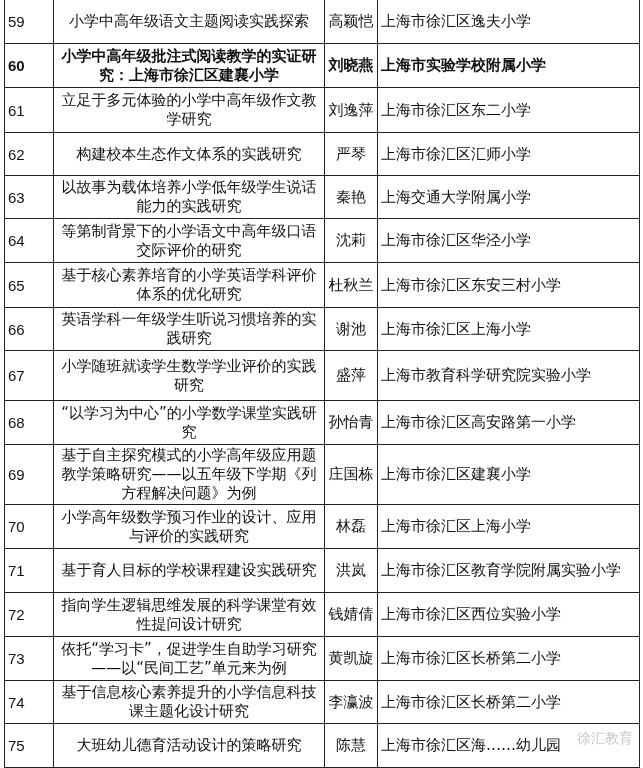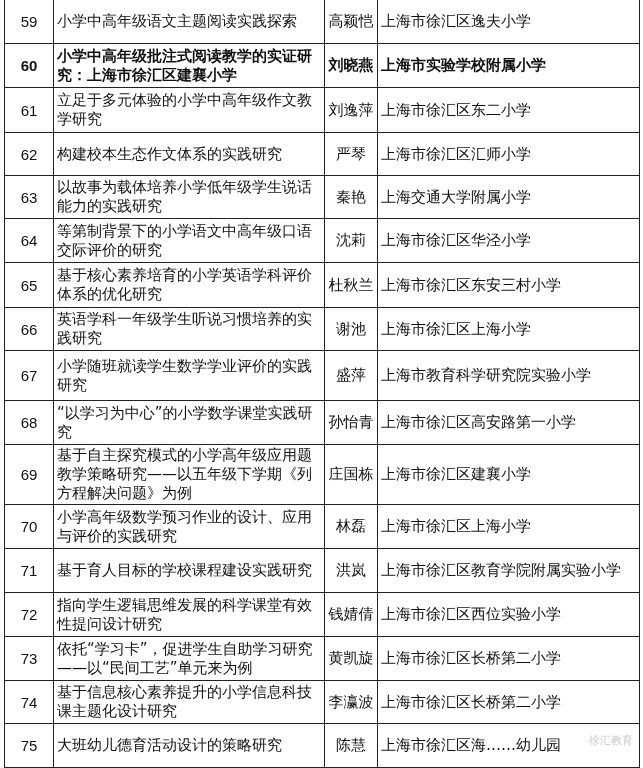--- a/index.html
+++ b/index.html
@@ -1,24 +1,24 @@
 <!DOCTYPE html>
 <html><head>
 <meta charset="utf-8">
 <style>
   html, body { margin: 0; padding: 0; background: #ffffff; }
   body { width: 643px; height: 768px; overflow: hidden; position: relative;
          font-family: "DejaVu Sans", "Liberation Sans", sans-serif; color: #111; }
   table.grid { position: absolute; left: 4px; top: -2px; border-collapse: collapse; table-layout: fixed; width: 636px; }
   table.grid td { border: 1px solid #222; padding: 0 3px; vertical-align: middle; font-size: 15px; line-height: 19px; }
-  td.num { width: 42px; text-align: center; font-family: "Liberation Sans", sans-serif; font-size: 14px; }
-  td.title { width: 264px; text-align: left; }
+  td.num { width: 42px; text-align: left; font-family: "Liberation Sans", sans-serif; font-size: 14px; }
+  td.title { width: 264px; text-align: center; }
   td.name { width: 46px; text-align: center; }
   td.school { text-align: left; }
-  .watermark { position: absolute; right: 10px; bottom: 20px; font-size: 11px; color: rgba(150,150,150,0.55); pointer-events: none; }
+  .watermark { position: absolute; right: 10px; bottom: 20px; font-size: 14px; color: rgba(150,150,150,0.55); pointer-events: none; }
 </style>
 </head>
 <body>
 
 <table class="grid">
   <tbody id="tbody">
       <tr style="height: 45px;">
         <td class="num">59</td>
         <td class="title">小学中高年级语文主题阅读实践探索</td>
         <td class="name">高颖恺</td>

